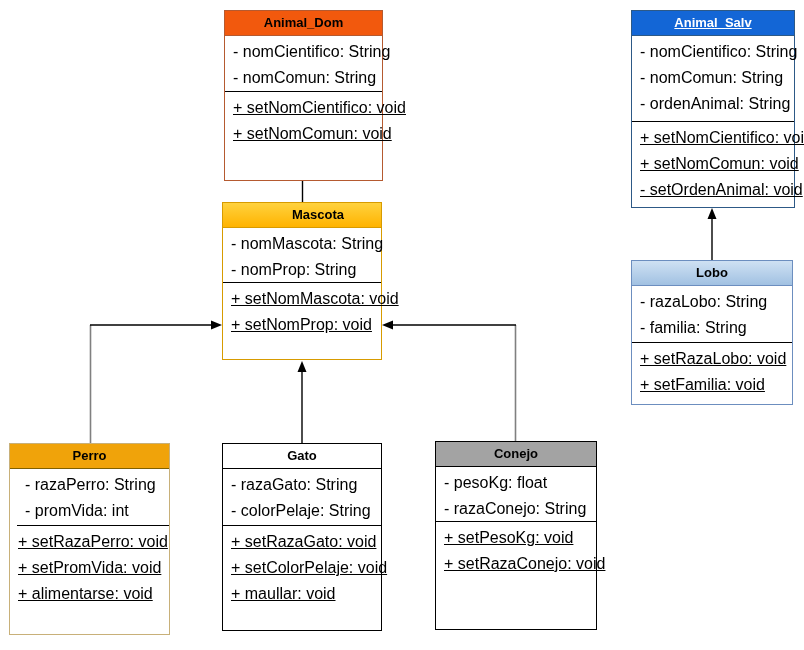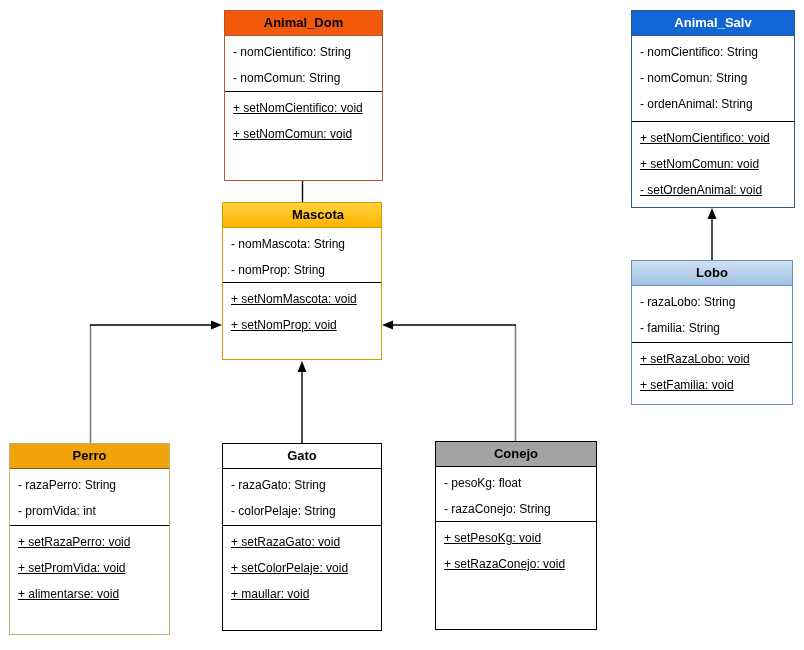--- a/index.html
+++ b/index.html
@@ -7,42 +7,42 @@
   .canvas{position:relative;width:804px;height:650px;background:#ffffff;}
   .connectors{position:absolute;left:0;top:0;width:804px;height:650px;pointer-events:none;}
 
   .uml{position:absolute;box-sizing:border-box;background:#ffffff;border:1px solid #000;
        display:flex;flex-direction:column;color:#000;}
   .uml .hdr{flex:0 0 24px;height:24px;line-height:24px;text-align:center;font-weight:bold;
             font-size:13px;border-bottom:1px solid #000;white-space:nowrap;overflow:hidden;}
   .uml .sec{box-sizing:border-box;padding-top:3px;}
   .uml .sec.attrs{border-bottom:1px solid #000;flex:0 0 auto;}
   .uml .sec.methods{flex:1 1 auto;text-decoration:underline;}
-  .uml .row{height:26px;line-height:26px;padding-left:8px;font-size:12px;white-space:nowrap;}
+  .uml .row{height:26px;line-height:26px;padding-left:8px;font-size:16px;white-space:nowrap;}
 
   
   .c0{left:224px;top:10px;width:159px;height:171px;border-color:#B55A30;}
   .c0 .hdr{background:#F2590D;color:#000;border-bottom-color:#B55A30;}
   .c0 .attrs{height:56px;}
   
   .c1{left:631px;top:10px;width:164px;height:198px;border-color:#2D5986;}
-  .c1 .hdr{background:#1366D6;color:#fff;border-bottom-color:#2D5986;}
+  .c1 .hdr{background:#1366D6;color:#fff;border-bottom-color:#2D5986;text-decoration:underline;}
   .c1 .attrs{height:86px;}
   
   .c2{left:222px;top:202px;width:160px;height:158px;border-color:#D79B00;}
   .c2 .hdr{background:linear-gradient(#FFD23E,#FFB300);color:#000;border-bottom-color:#D79B00;padding-left:32px;}
   .c2 .attrs{height:55px;}
   
   .c3{left:631px;top:260px;width:162px;height:145px;border-color:#6C8EBF;justify-content:center;}
   .c3 .hdr{background:linear-gradient(#CFE1F3,#A1C1E2);color:#000;border-bottom-color:#6C8EBF;}
   .c3 .attrs{height:57px;}
   
   .c4{left:9px;top:443px;width:161px;height:192px;border-color:#C8B079;}
   .c4 .hdr{background:#F0A30A;color:#000;border-bottom-color:#7F6000;}
-  .c4 .attrs{height:57px;}
+  .c4 .attrs{height:57px;margin-left:7px;}
   
   .c5{left:222px;top:443px;width:160px;height:188px;border-color:#000;}
   .c5 .hdr{background:#fff;color:#000;}
   .c5 .attrs{height:57px;}
   
   .c6{left:435px;top:441px;width:162px;height:189px;border-color:#000;}
   .c6 .hdr{background:#a3a3a3;color:#000;}
   .c6 .attrs{height:55px;}
 </style>
 </head>

